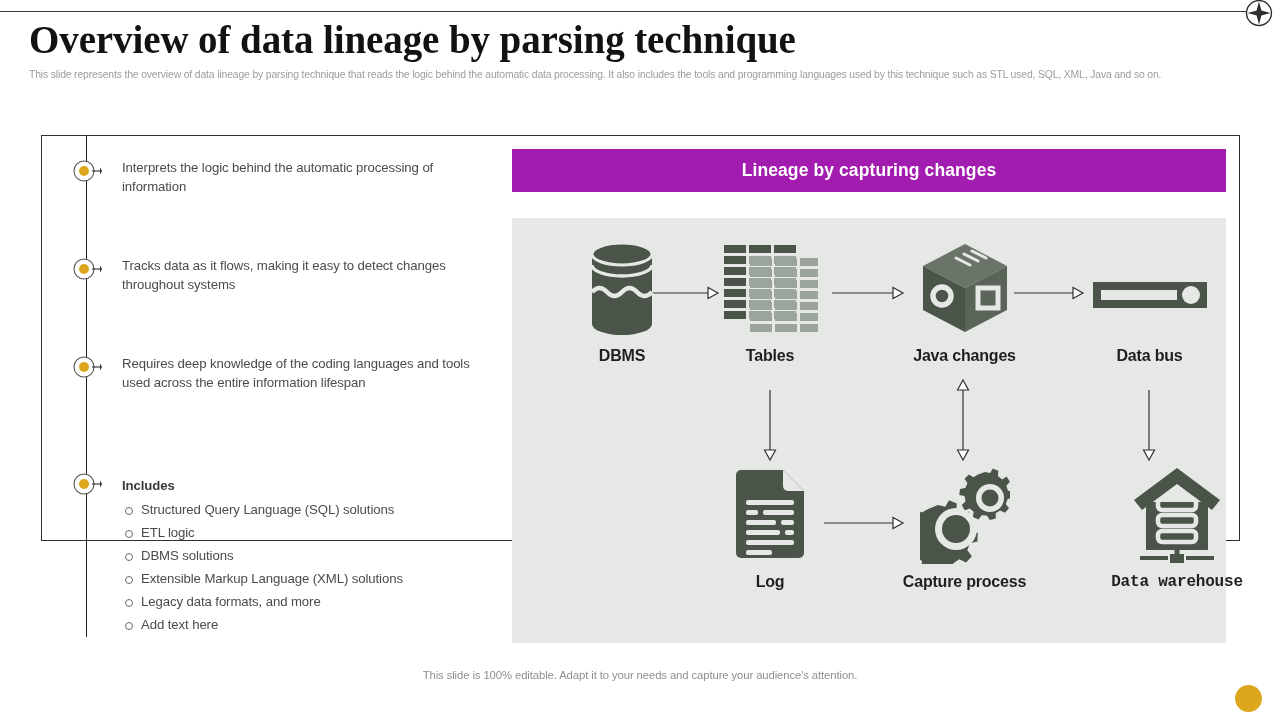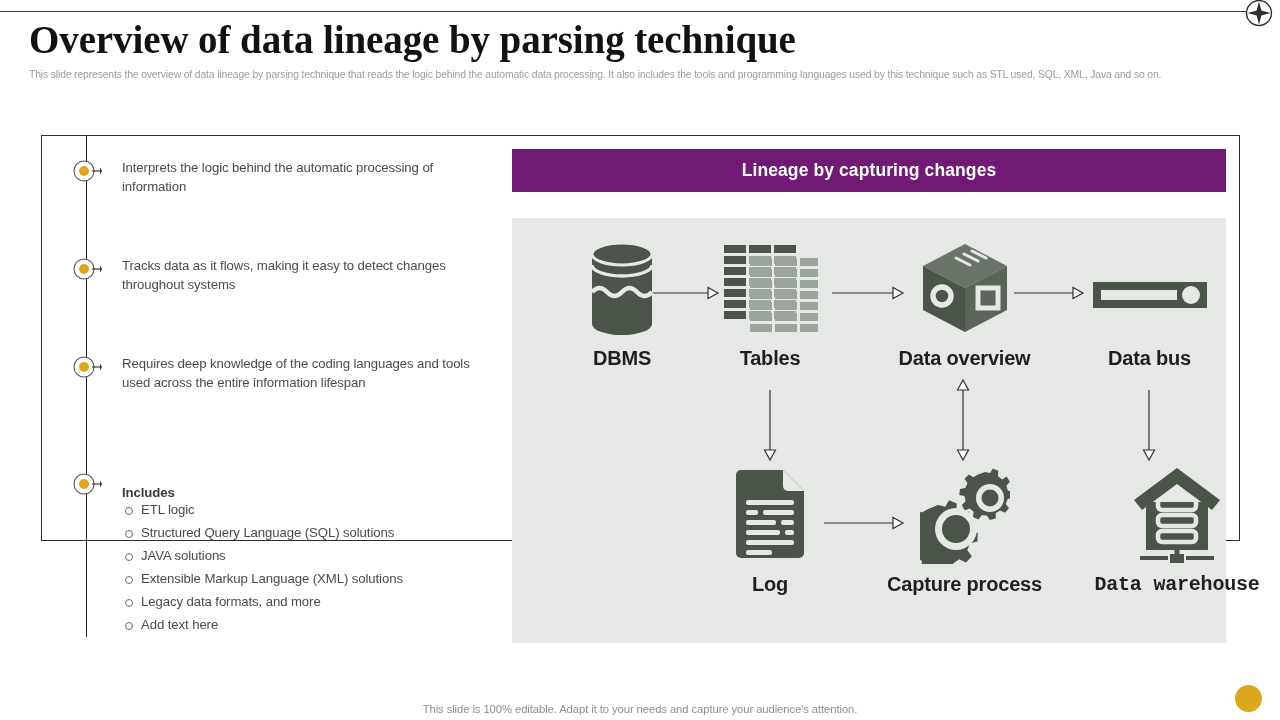--- a/index.html
+++ b/index.html
@@ -68,42 +68,42 @@
   }
   .sub-list li::before {
     content: ""; position: absolute; left: 3px; top: 9px;
     width: 6px; height: 6px; border: 1px solid #6c6c6c; border-radius: 50%;
   }
 
   
   .right-panel { position: absolute; left: 470px; top: 13px; width: 714px; height: 494px; }
   .panel-header {
     position: absolute; left: 0; top: 0; width: 714px; height: 43px;
-    background: #701a75; color: #ffffff;
+    background: #a21caf; color: #ffffff;
     display: flex; align-items: center; justify-content: center;
     font-size: 17.5px; font-weight: bold; letter-spacing: 0.1px;
   }
   .panel-body {
     position: absolute; left: 0; top: 69px; width: 714px; height: 425px;
     background: #e6e8e6;
   }
 
   .node { position: absolute; text-align: center; }
   .node .icon { display: block; margin: 0 auto; }
   .node .caption {
     display: block; margin-top: 9px;
-    font-size: 20px; font-weight: bold; color: #1f1f1f;
+    font-size: 16px; font-weight: bold; color: #1f1f1f;
     white-space: nowrap; letter-spacing: -0.2px;
   }
 
   .conn { position: absolute; }
 
   
   .footer {
-    position: absolute; left: 0; top: 703px; width: 1280px;
+    position: absolute; left: 0; top: 669px; width: 1280px;
     text-align: center; font-size: 11.3px; color: #8f8f8f;
     letter-spacing: -0.1px;
   }
   .corner-dot {
     position: absolute; right: 18px; bottom: 8px;
     width: 27px; height: 27px; border-radius: 50%; background: #dca71c;
   }
 </style>
 </head>
 <body>
@@ -155,27 +155,27 @@
         <div class="bullet-text" style="top:0px;">Requires deep knowledge of the coding languages and tools used across the entire information lifespan</div>
       </div>
 
       <div class="bullet-row" style="top:335px;">
         <svg class="marker" viewBox="0 0 31 26" style="top:0px;">
           <circle cx="13" cy="13" r="10" fill="#ffffff" stroke="#555" stroke-width="1.1"></circle>
           <circle cx="13" cy="13" r="5" fill="#dca71c"></circle>
           <line x1="21" y1="13" x2="29" y2="13" stroke="#2f2f2f" stroke-width="1.1"></line>
           <path d="M29 9.5 L31 13 L29 16.5 Z" fill="#2f2f2f"></path>
         </svg>
-        <div class="bullet-text bold" style="top:12px;">Includes</div>
+        <div class="bullet-text bold" style="top:5px;">Includes</div>
       </div>
 
       <ul class="sub-list" style="top:362px;">
+        <li>Structured Query Language (SQL) solutions</li>
         <li>ETL logic</li>
-        <li>Structured Query Language (SQL) solutions</li>
-        <li>JAVA solutions</li>
+        <li>DBMS solutions</li>
         <li>Extensible Markup Language (XML) solutions</li>
         <li>Legacy data formats, and more</li>
         <li>Add text here</li>
       </ul>
     </div>
 
     <div class="right-panel">
 
       <div class="panel-header">Lineage by capturing changes</div>
 
@@ -296,21 +296,21 @@
             <g stroke="#e6e8e6" stroke-width="3" stroke-linecap="round">
               <line x1="38" y1="18" x2="52" y2="25"></line>
               <line x1="46" y1="14" x2="60" y2="21"></line>
               <line x1="54" y1="11" x2="68" y2="18"></line>
             </g>
 
             <circle cx="24" cy="56" r="9" fill="none" stroke="#e6e8e6" stroke-width="5.5"></circle>
 
             <rect x="60" y="48" width="20" height="20" fill="none" stroke="#e6e8e6" stroke-width="5"></rect>
           </svg>
-          <span class="caption">Data overview</span>
+          <span class="caption">Java changes</span>
         </div>
 
         <div class="node" style="left:565px; top:22px; width:145px;">
           <svg class="icon" width="116" height="98" viewBox="0 0 116 98">
             <rect x="1" y="42" width="114" height="26" fill="#4a5449"></rect>
             <rect x="9" y="50" width="76" height="10" fill="#e6e8e6"></rect>
             <circle cx="99" cy="55" r="9" fill="#e6e8e6"></circle>
           </svg>
           <span class="caption">Data bus</span>
         </div>

